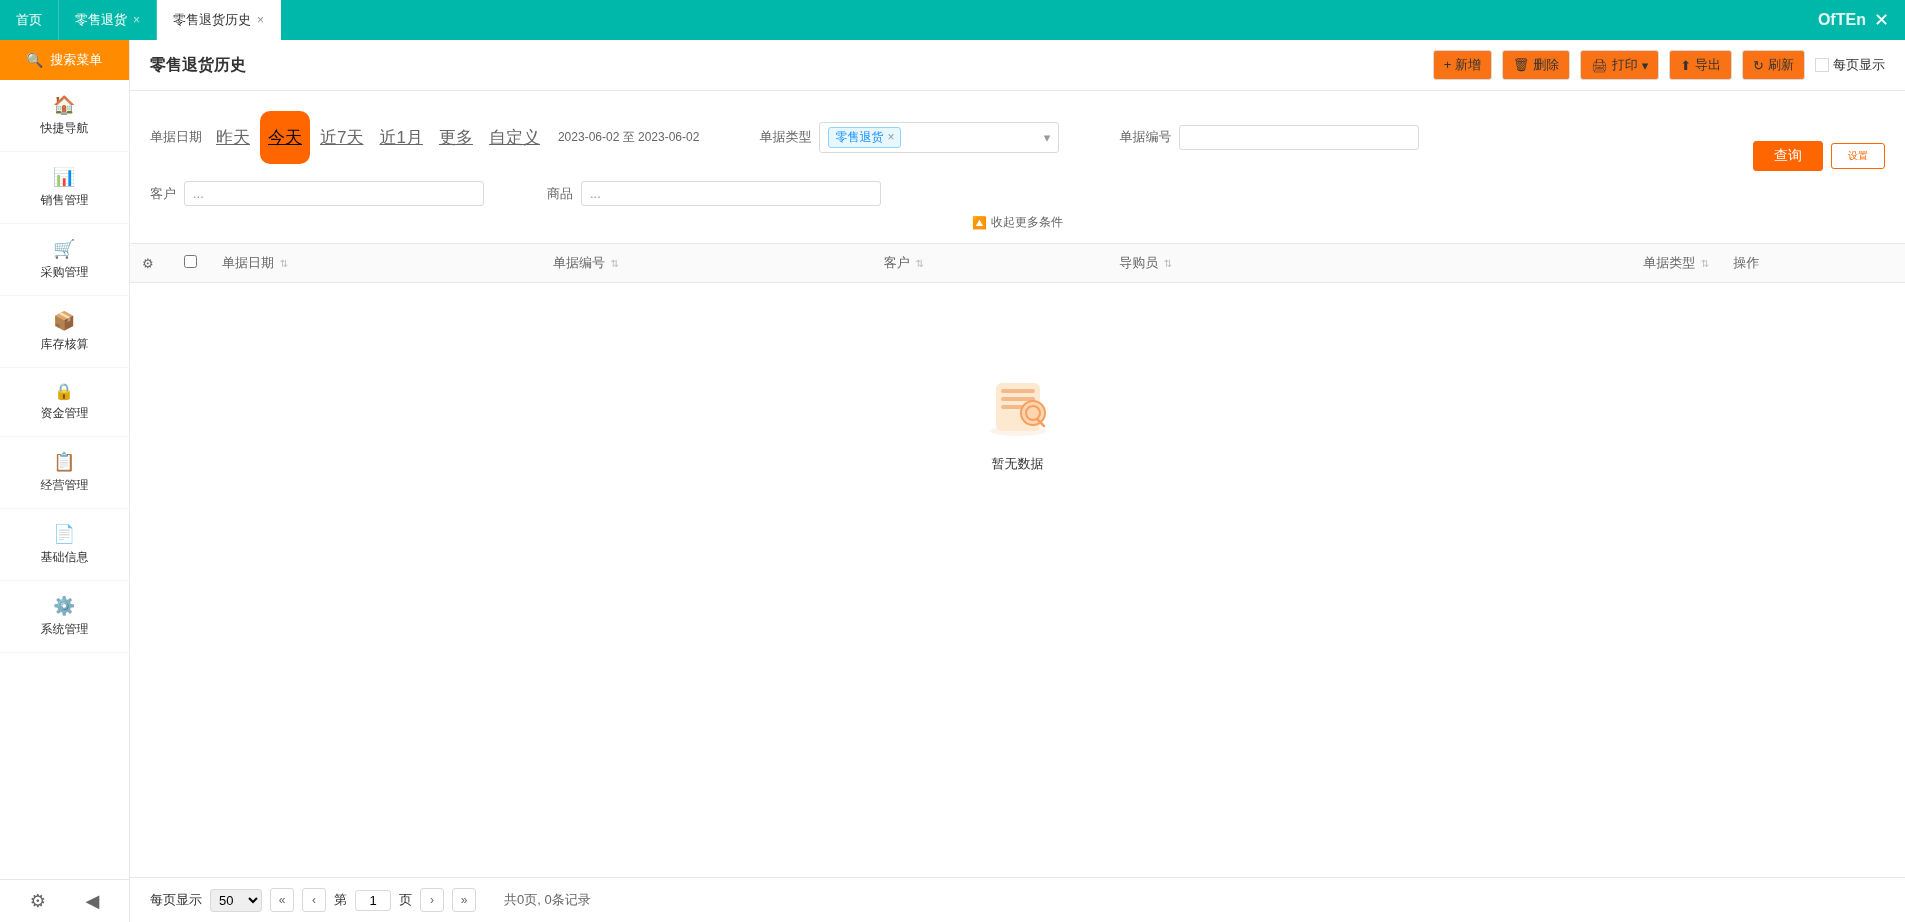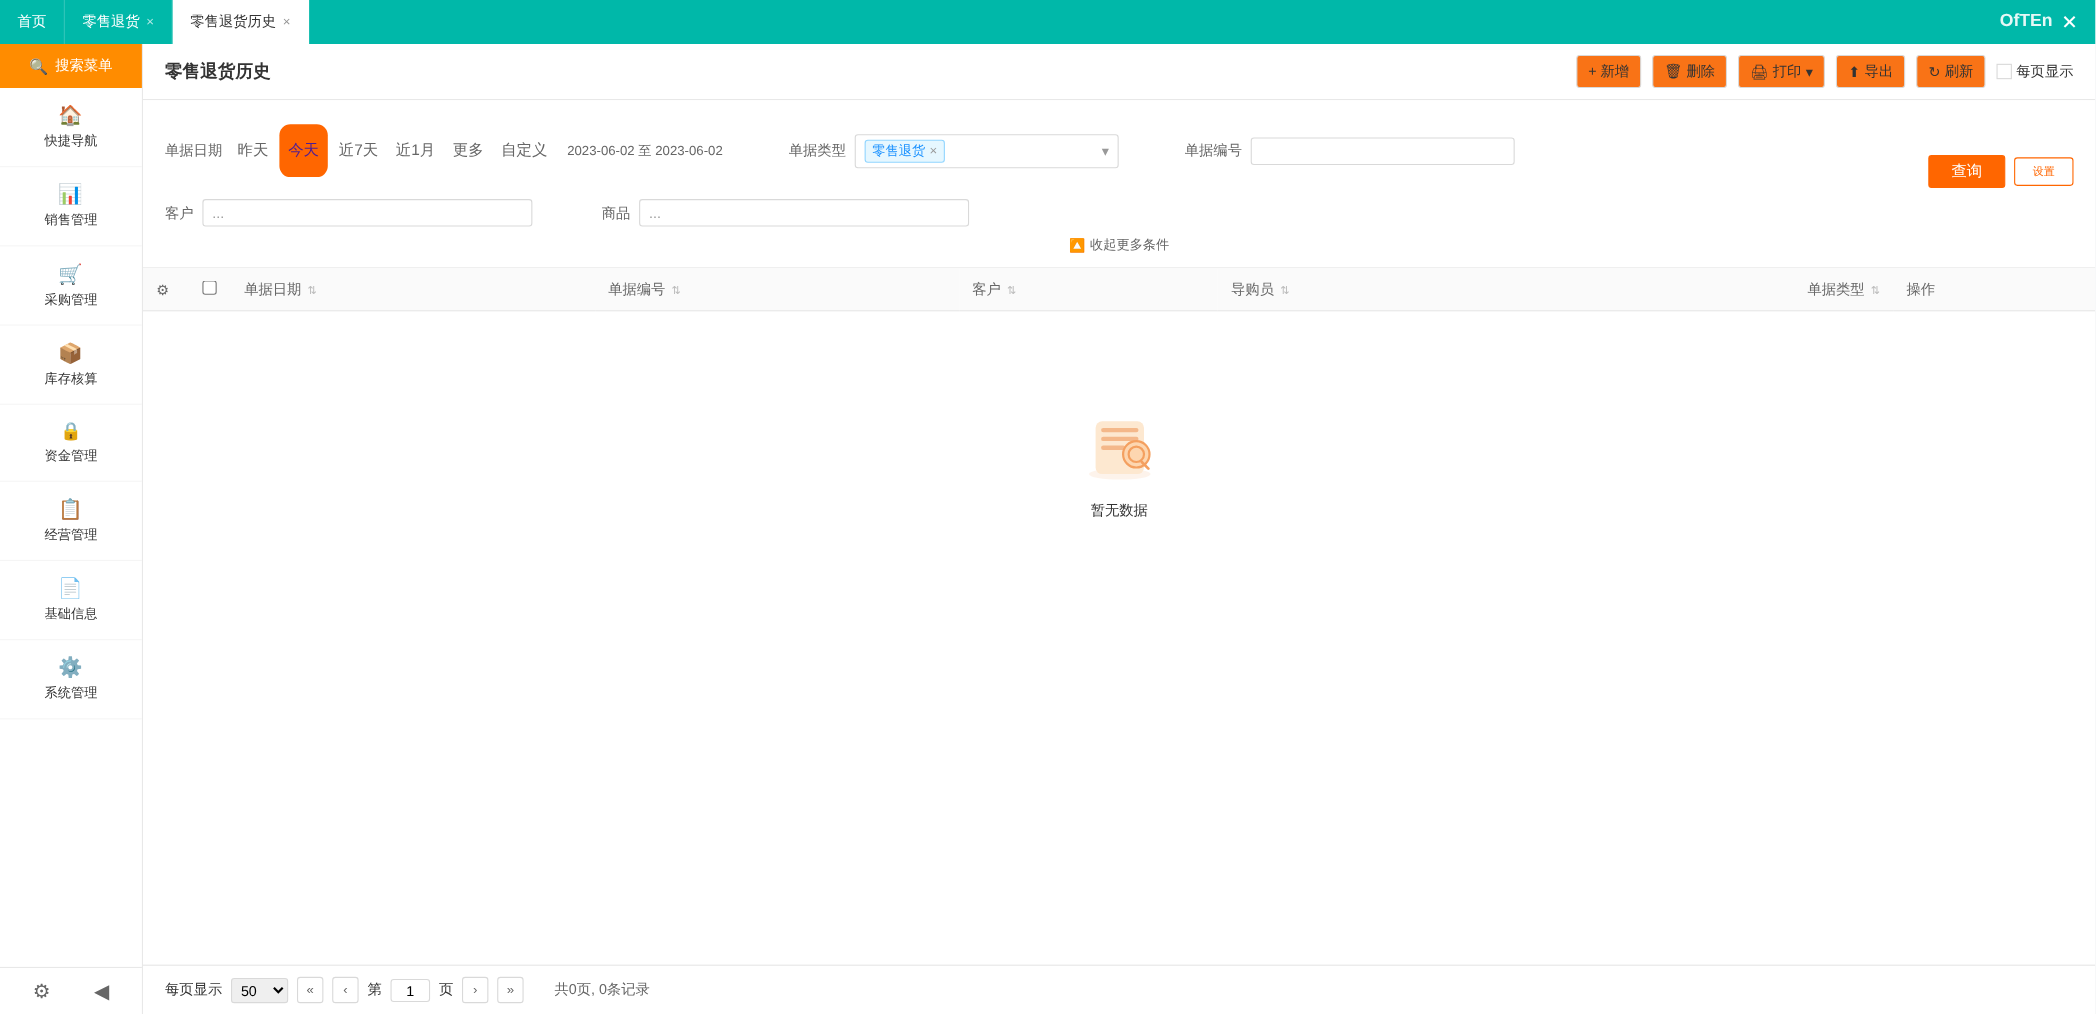--- a/index.html
+++ b/index.html
@@ -37,22 +37,22 @@
     .action-btn.secondary { background: #fff; color: #ff6600; border-color: #ff6600; }
     .display-detail { display: flex; align-items: center; gap: 4px; font-size: 13px; color: #333; }
     .checkbox-inline { width: 14px; height: 14px; border: 1px solid #d9d9d9; display: inline-block; }
 
     
     .filter-area { background: #fff; padding: 12px 20px; border-bottom: 1px solid #e8e8e8; flex-shrink: 0; }
     .filter-row { display: flex; align-items: center; gap: 20px; margin-bottom: 10px; flex-wrap: wrap; }
     .filter-item { display: flex; align-items: center; gap: 8px; }
     .filter-label { color: #666; white-space: nowrap; font-size: 13px; }
     .date-btns { display: flex; align-items: center; gap: 4px; }
-    .date-btn { padding: 2px 6px; border-radius: 3px; cursor: pointer; font-size: 14px; color: #666; background: transparent; border: none; }
-    .date-btn.active { background: #ff6600; color: #4c1d95; border-radius: 10px; padding: 15px 8px; }
+    .date-btn { padding: 2px 6px; border-radius: 3px; cursor: pointer; font-size: 17px; color: #666; background: transparent; border: none; text-decoration: underline; }
+    .date-btn.active { background: #ff6600; color: #000000; border-radius: 10px; padding: 15px 8px; }
     .date-range { color: #666; font-size: 12px; margin-left: 4px; }
     .filter-select { display: flex; align-items: center; border: 1px solid #d9d9d9; border-radius: 3px; padding: 4px 8px; background: #fff; min-width: 200px; justify-content: space-between; }
     .filter-tag { display: flex; align-items: center; background: #e6f7ff; border: 1px solid #91d5ff; border-radius: 3px; padding: 1px 6px; gap: 4px; font-size: 12px; color: #1890ff; }
     .filter-tag .tag-close { cursor: pointer; color: #999; }
     .filter-input { border: 1px solid #d9d9d9; border-radius: 3px; padding: 4px 8px; width: 200px; font-size: 13px; }
     .filter-ellipsis { color: #999; cursor: pointer; }
     .collapse-btn { display: flex; align-items: center; gap: 4px; color: #666; cursor: pointer; font-size: 12px; margin-top: 4px; justify-content: center; }
 
     
     .table-container { flex: 1; overflow: auto; background: #fff; margin: 0; }

